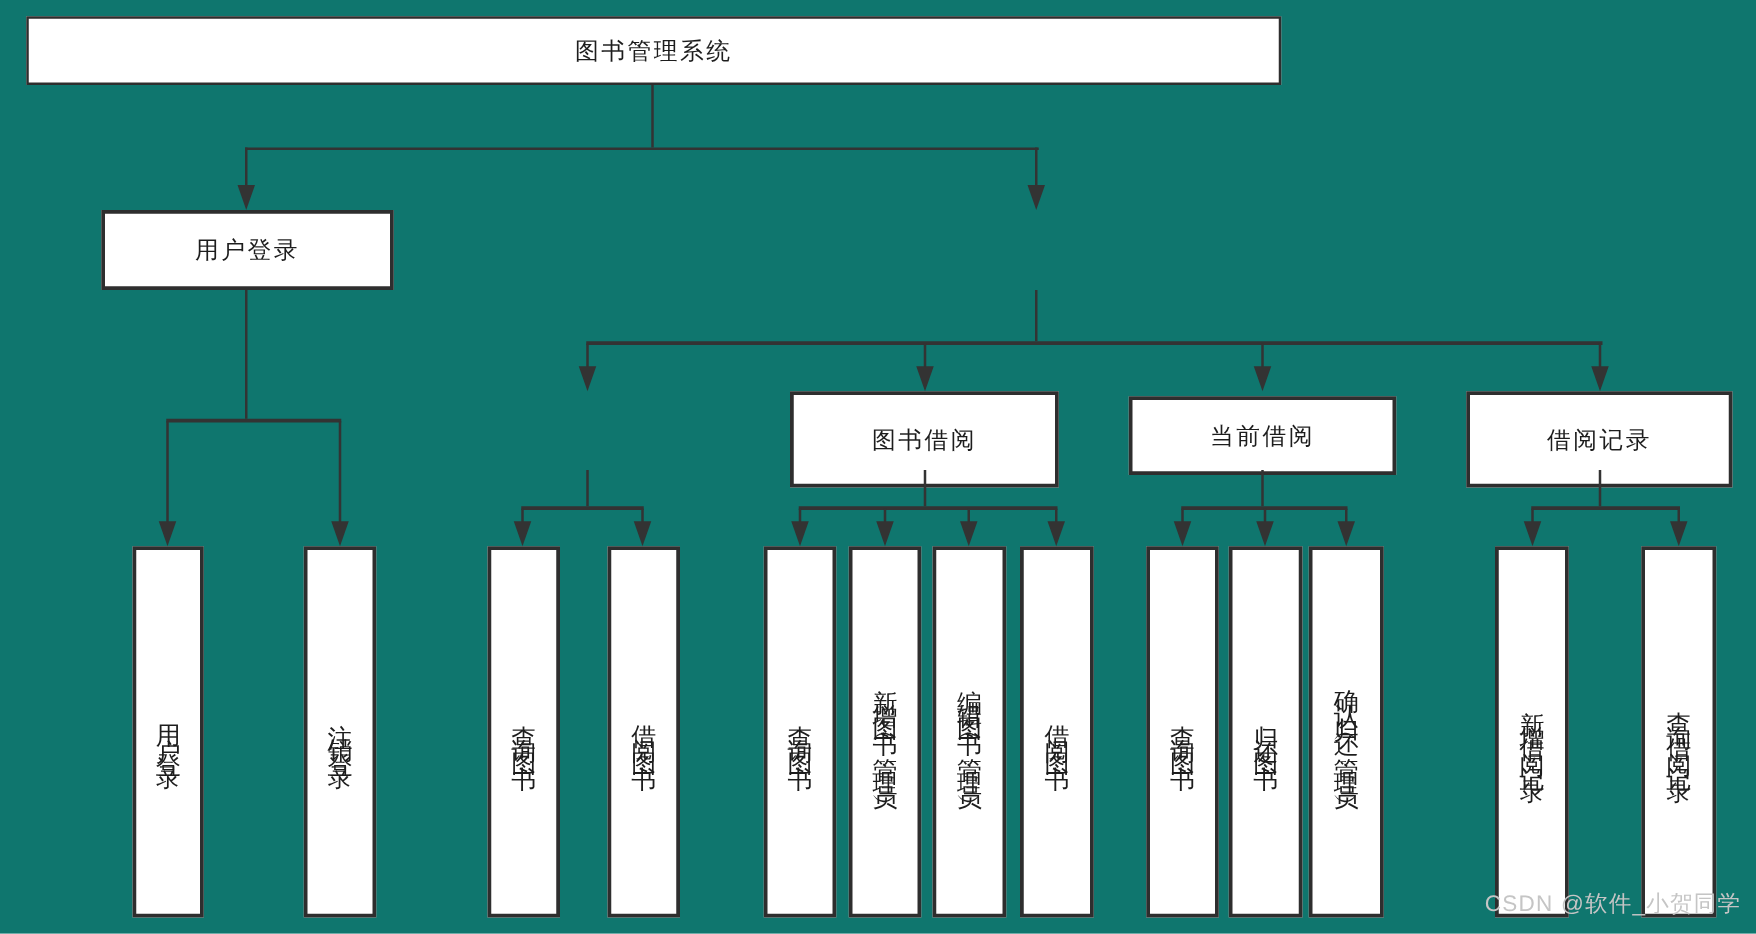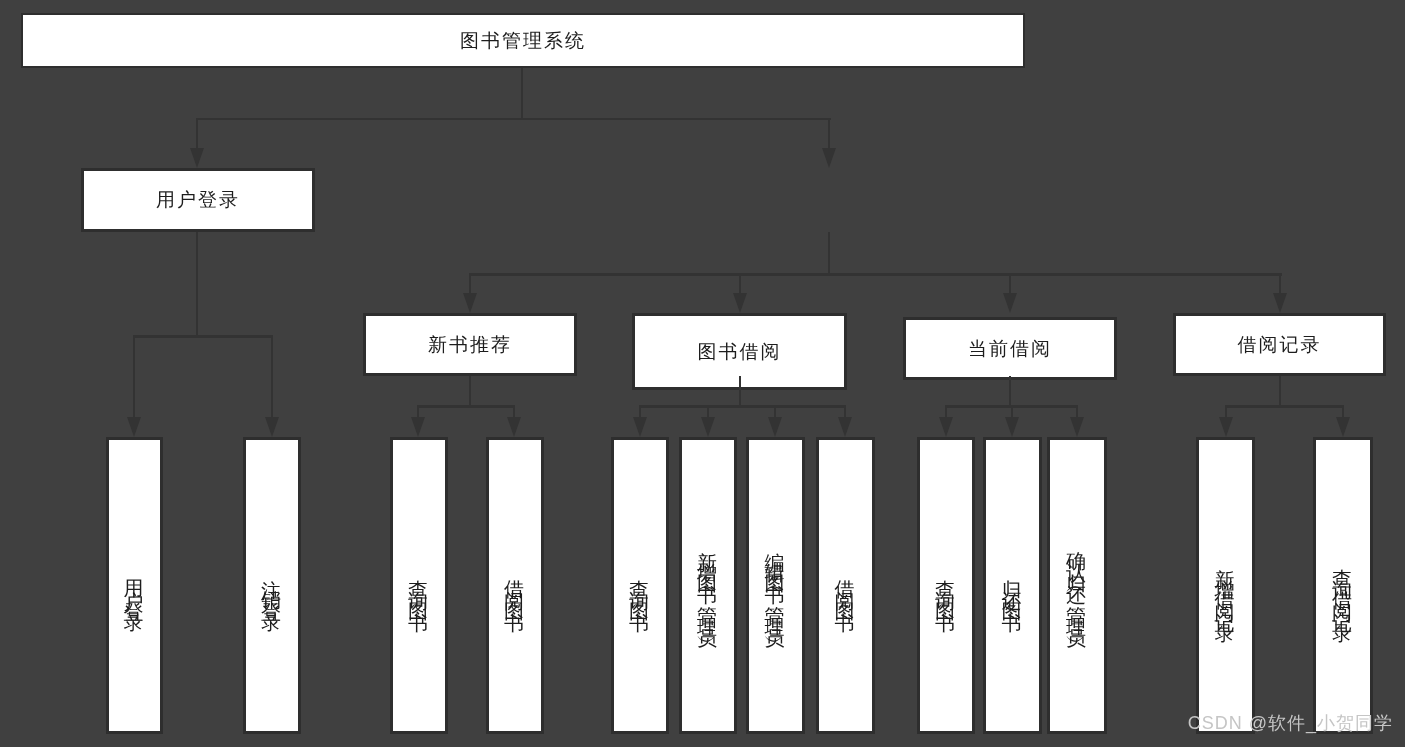--- a/index.html
+++ b/index.html
@@ -1,17 +1,17 @@
 <!DOCTYPE html>
 <html><head>
 <meta charset="utf-8">
 <style>
   html,body { margin:0; padding:0; background:#ffffff; }
   #stage {
-    position:relative; width:1405px; height:747px; background:#404040;
+    position:relative; width:1405px; height:747px; background:#0f766e;
     font-family:"Liberation Sans", sans-serif; overflow:hidden;
   }
   .node {
     position:absolute; box-sizing:border-box; background:#ffffff;
     border:3px solid #2e2e2e; display:flex; align-items:center; justify-content:center;
     font-size:19px; letter-spacing:2px; color:#1d1d1d; white-space:nowrap;
   }
   .node.root { border-width:2px; font-size:19px; }
   .leaf {
     position:absolute; box-sizing:border-box; background:#ffffff;
@@ -34,24 +34,23 @@
 </style>
 </head>
 <body>
 
 <div id="stage">
 
   <div class="node root" style="left:21px; top:13px; width:1004px; height:55px;">图书管理系统</div>
 
   <div class="node" style="left:81px; top:168px; width:234px; height:64px;">用户登录</div>
 
-  <div class="node" style="left:363px; top:313px; width:214px; height:63px;">新书推荐</div>
   <div class="node" style="left:632px; top:313px; width:215px; height:77px;">图书借阅</div>
   <div class="node" style="left:903px; top:317px; width:214px; height:63px;">当前借阅</div>
-  <div class="node" style="left:1173px; top:313px; width:213px; height:63px;">借阅记录</div>
+  <div class="node" style="left:1173px; top:313px; width:213px; height:77px;">借阅记录</div>
 
   <div class="leaf" style="left:106px; top:437px; width:57px; height:297px;">用户登录</div>
   <div class="leaf" style="left:243px; top:437px; width:58px; height:297px;">注销登录</div>
 
   <div class="leaf" style="left:390px; top:437px; width:58px; height:297px;">查询图书</div>
   <div class="leaf" style="left:486px; top:437px; width:58px; height:297px;">借阅图书</div>
 
   <div class="leaf" style="left:611px; top:437px; width:58px; height:297px;">查询图书</div>
   <div class="leaf" style="left:679px; top:437px; width:58px; height:297px;">新增图书（管理员）</div>
   <div class="leaf" style="left:746px; top:437px; width:59px; height:297px;">编辑图书（管理员）</div>

